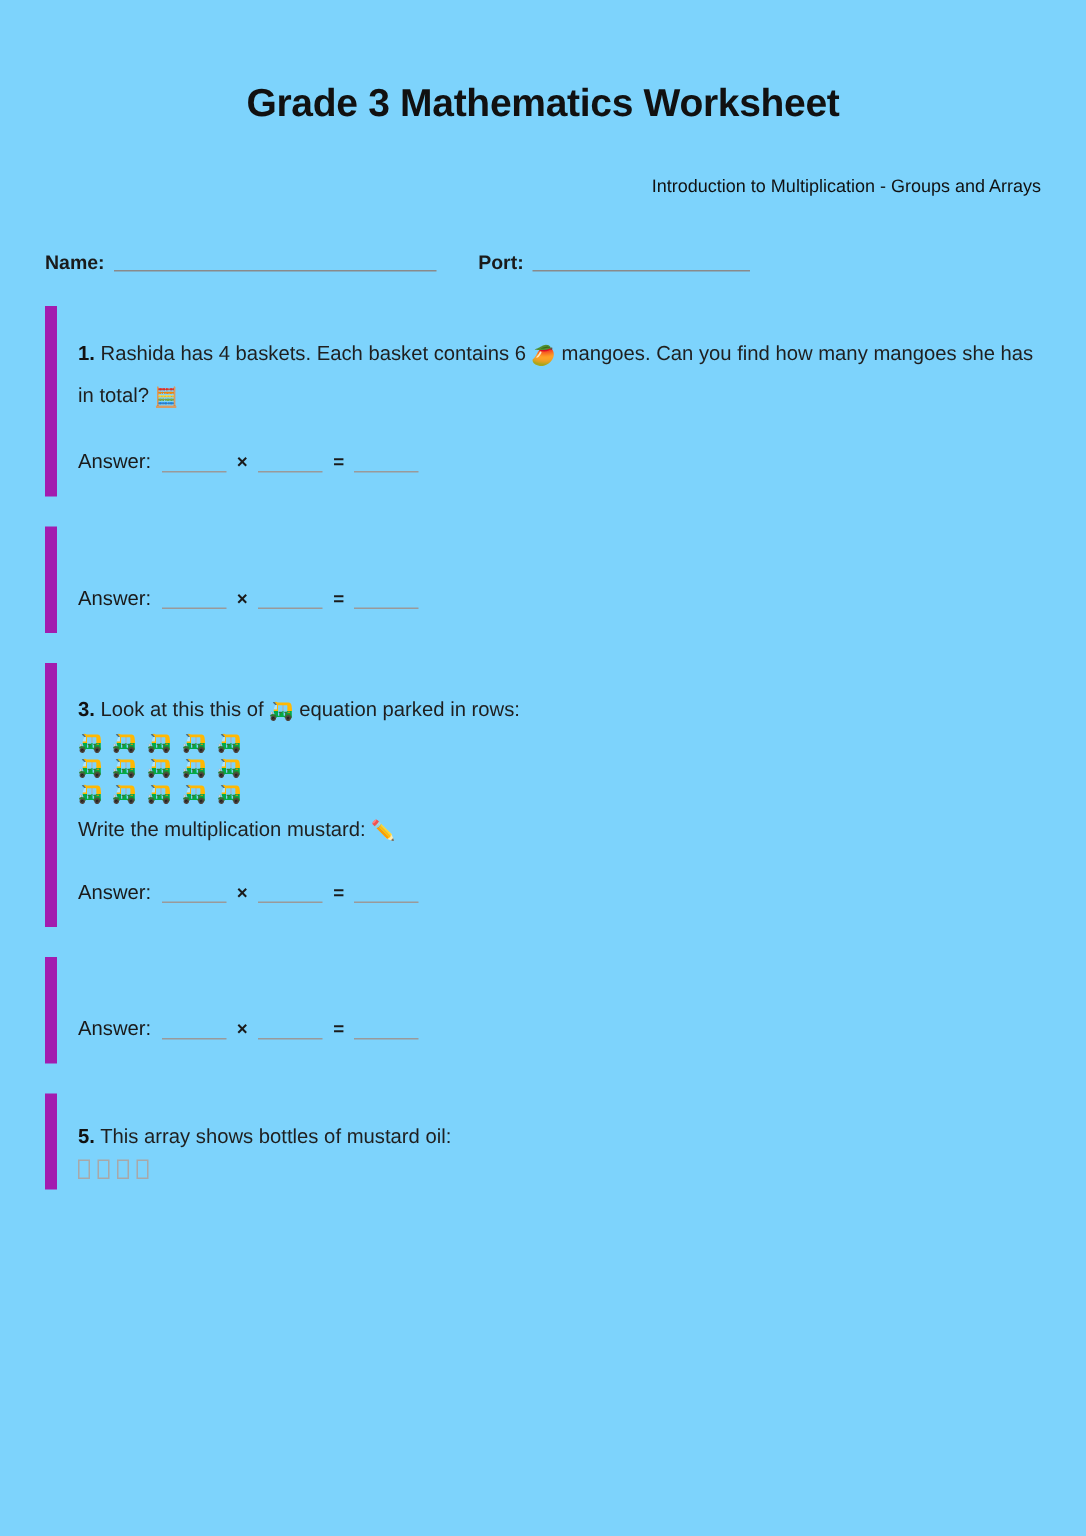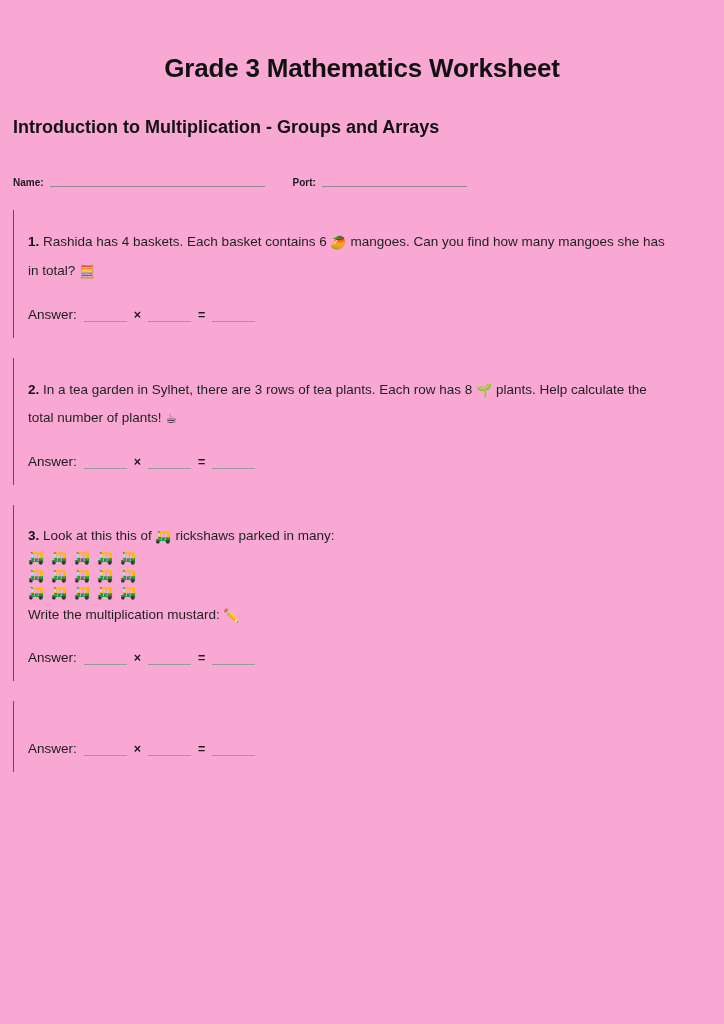--- a/index.html
+++ b/index.html
@@ -13,50 +13,50 @@
     overflow: hidden;
     font-family: "Liberation Sans", sans-serif;
     color: #1a1a1a;
     -webkit-font-smoothing: antialiased;
   }
 
   .page {
     position: relative;
     width: 724px;
     height: 1024px;
-    background: #f9a8d4;
+    background: #7dd3fc;
     box-sizing: border-box;
-    padding: 0 13px;
+    padding: 0 30px;
   }
 
   
   .doc-title {
     margin: 0;
     padding-top: 54px;
     text-align: center;
     font-size: 26px;
     font-weight: bold;
     letter-spacing: -0.2px;
     color: #111111;
     line-height: 1.15;
   }
   .doc-subtitle {
     margin: 0;
     padding-top: 33px;
-    text-align: left;
-    font-size: 18px;
-    font-weight: bold;
+    text-align: right;
+    font-size: 12px;
+    font-weight: normal;
     color: #111111;
     line-height: 1.2;
   }
 
   
   .idline {
     margin-top: 36px;
-    font-size: 10px;
+    font-size: 13px;
     font-weight: bold;
     color: #1a1a1a;
     display: flex;
     align-items: flex-end;
     white-space: nowrap;
   }
   .idline .lbl { font-weight: bold; }
   .idline .rule {
     display: inline-block;
     border-bottom: 1.6px solid #8a8a8a;
@@ -65,21 +65,21 @@
   }
   .rule.name-rule { width: 215px; }
   .rule.date-rule { width: 145px; }
   .idline .gap { display: inline-block; width: 28px; }
 
   
   .qlist { margin-top: 22px; }
 
   .qblock {
     position: relative;
-    border-left: 1px solid #a21caf;
+    border-left: 8px solid #a21caf;
     padding: 18px 0 16px 14px;
     margin-bottom: 20px;
     box-sizing: border-box;
   }
 
   .qtext {
     font-size: 13.5px;
     line-height: 2.08;
     color: #1f1f1f;
     max-width: 640px;
@@ -180,36 +180,33 @@
         <span class="alabel">Answer:</span>
         <span class="blank"></span>
         <span class="op">×</span>
         <span class="blank"></span>
         <span class="op">=</span>
         <span class="blank"></span>
       </div>
     </div>
 
     <div class="qblock">
-      <div class="qtext">
-        <span class="qnum">2.</span><span> In a tea garden in Sylhet, there are 3 rows of tea plants. Each row has 8 </span><span class="emoji">🌱</span><span> plants. Help calculate the total number of plants! </span><span class="emoji">☕</span>
-      </div>
       <div class="answer">
         <span class="alabel">Answer:</span>
         <span class="blank"></span>
         <span class="op">×</span>
         <span class="blank"></span>
         <span class="op">=</span>
         <span class="blank"></span>
       </div>
     </div>
 
     <div class="qblock">
       <div class="qtext" style="line-height:1.9;">
-        <span class="qnum">3.</span><span> Look at this this of </span><span class="emoji">🛺</span><span> rickshaws parked in many:</span>
+        <span class="qnum">3.</span><span> Look at this this of </span><span class="emoji">🛺</span><span> equation parked in rows:</span>
       </div>
       <div class="array-grid">
         <div class="array-row">🛺🛺🛺🛺🛺</div>
         <div class="array-row">🛺🛺🛺🛺🛺</div>
         <div class="array-row">🛺🛺🛺🛺🛺</div>
       </div>
       <div class="subprompt">
         <span>Write the multiplication mustard: </span><span class="emoji">✏️</span>
       </div>
       <div class="answer">
@@ -226,15 +223,23 @@
       <div class="answer">
         <span class="alabel">Answer:</span>
         <span class="blank"></span>
         <span class="op">×</span>
         <span class="blank"></span>
         <span class="op">=</span>
         <span class="blank"></span>
       </div>
     </div>
 
+    <div class="qblock" style="padding-bottom:6px;">
+      <div class="qtext" style="line-height:1.7;">
+        <span class="qnum">5.</span><span> This array shows bottles of mustard oil:</span>
+      </div>
+      <div class="tofu-row">
+        <span class="tofu"></span><span class="tofu"></span><span class="tofu"></span><span class="tofu"></span>
+      </div>
+    </div>
 
   </div>
 </div>
 
 </body></html>

